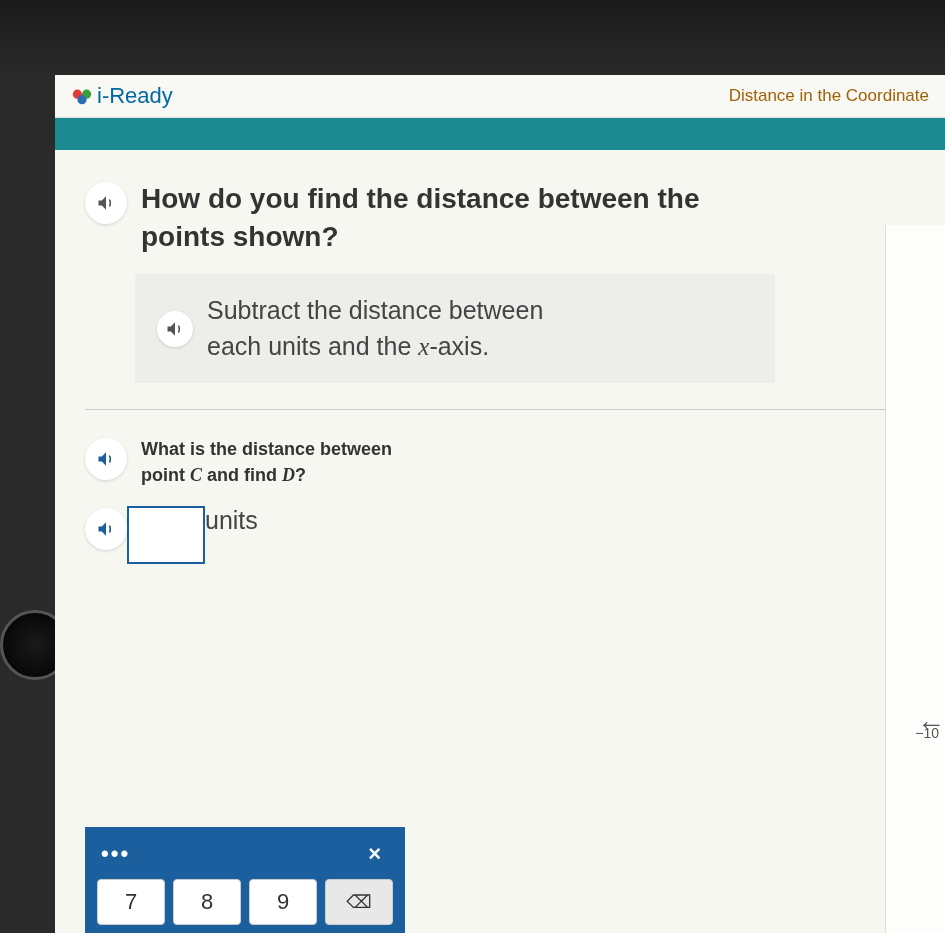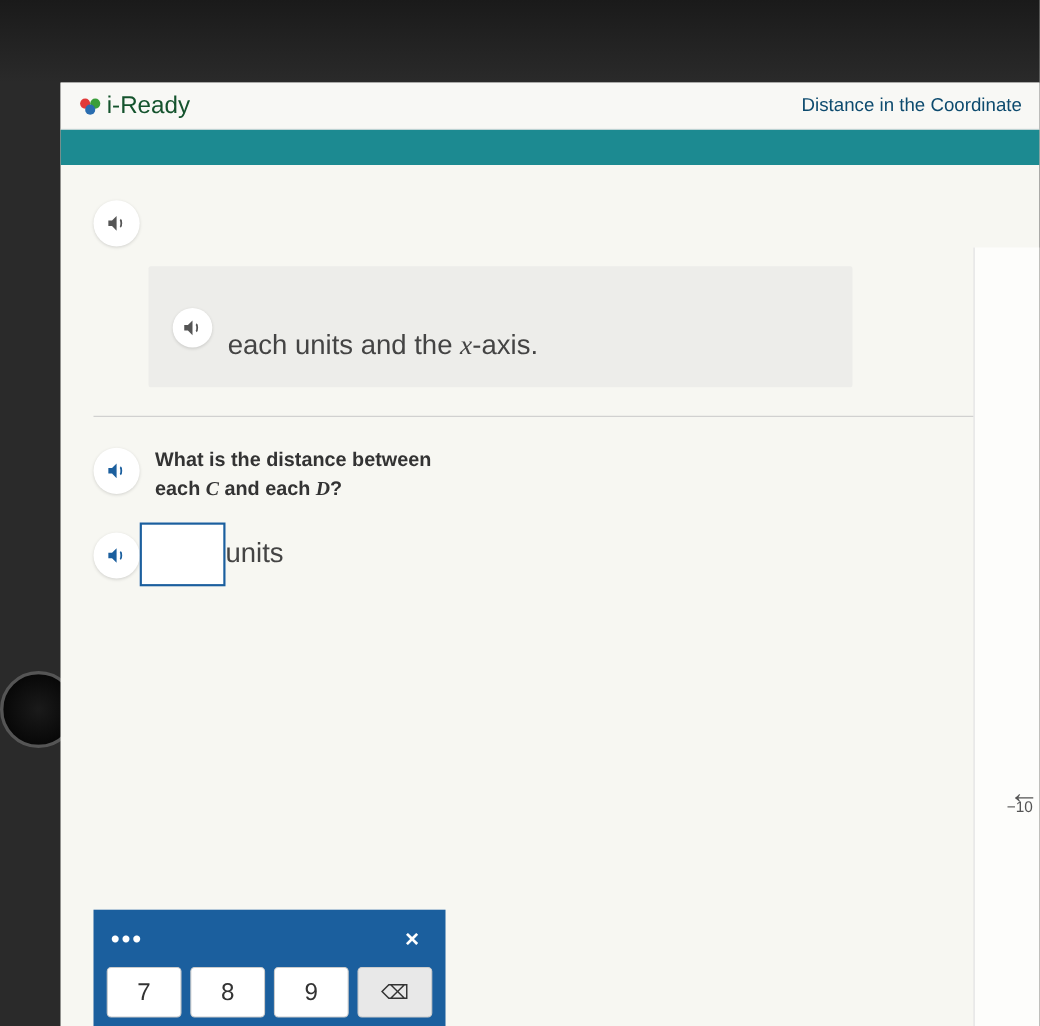--- a/index.html
+++ b/index.html
@@ -46,26 +46,26 @@
     .brand {
       display: flex;
       align-items: center;
       gap: 4px;
     }
     .brand-logo {
       width: 22px; height: 22px;
     }
     .brand-text {
       font-size: 22px;
-      color: #14532d;
+      color: #0369a1;
       font-weight: 500;
     }
     .lesson-title {
       font-size: 17px;
-      color: #0c4a6e;
+      color: #a16207;
     }
     .teal-bar {
       height: 32px;
       background: #1c8a91;
     }
     .content {
       padding: 30px 30px 20px 30px;
       position: relative;
     }
     .q-block {
@@ -124,21 +124,20 @@
       font-family: "Times New Roman", serif;
       font-style: italic;
     }
     .divider {
       border: none;
       border-top: 1px solid #ccc;
       margin: 26px 0 26px 0;
     }
     .answer-row {
       display: flex;
-      align-items: center;
       margin-left: 0;
       margin-top: 14px;
     }
     .answer-input {
       width: 78px;
       height: 58px;
       border: 2px solid #1b5f9e;
       background: #fff;
       font-size: 24px;
       text-align: center;
@@ -247,47 +246,48 @@
 
     <div class="content">
 
       <div class="q-block">
         <div class="speaker-btn">
           <svg viewBox="0 0 24 24" fill="#555">
             <path d="M3 9v6h4l5 5V4L7 9H3z"></path>
             <path d="M16 8c1.5 1 1.5 7 0 8" stroke="#555" stroke-width="2" fill="none"></path>
           </svg>
         </div>
+        <div class="q-text">How do you find the distance between the points shown?</div>
       </div>
 
       <div class="hint-box">
         <div class="speaker-btn small">
           <svg viewBox="0 0 24 24" fill="#555">
             <path d="M3 9v6h4l5 5V4L7 9H3z"></path>
             <path d="M16 8c1.5 1 1.5 7 0 8" stroke="#555" stroke-width="2" fill="none"></path>
           </svg>
         </div>
         <div class="hint-text">
-          <br>
+          <span>Subtract the distance between</span><br>
           <span>each units and the </span><span class="math-var">x</span><span>-axis.</span>
         </div>
       </div>
 
       <hr class="divider">
 
       <div class="q-block">
         <div class="speaker-btn">
           <svg viewBox="0 0 24 24" fill="#1b5f9e">
             <path d="M3 9v6h4l5 5V4L7 9H3z"></path>
             <path d="M16 8c1.5 1 1.5 7 0 8" stroke="#1b5f9e" stroke-width="2" fill="none"></path>
           </svg>
         </div>
         <div class="q-text-2">
           <span>What is the distance between</span><br>
-          <span>each </span><span class="math-var">C</span><span> and each </span><span class="math-var">D</span><span>?</span>
+          <span>point </span><span class="math-var">C</span><span> and find </span><span class="math-var">D</span><span>?</span>
         </div>
       </div>
 
       <div class="answer-row">
         <div class="speaker-btn">
           <svg viewBox="0 0 24 24" fill="#1b5f9e">
             <path d="M3 9v6h4l5 5V4L7 9H3z"></path>
             <path d="M16 8c1.5 1 1.5 7 0 8" stroke="#1b5f9e" stroke-width="2" fill="none"></path>
           </svg>
         </div>

